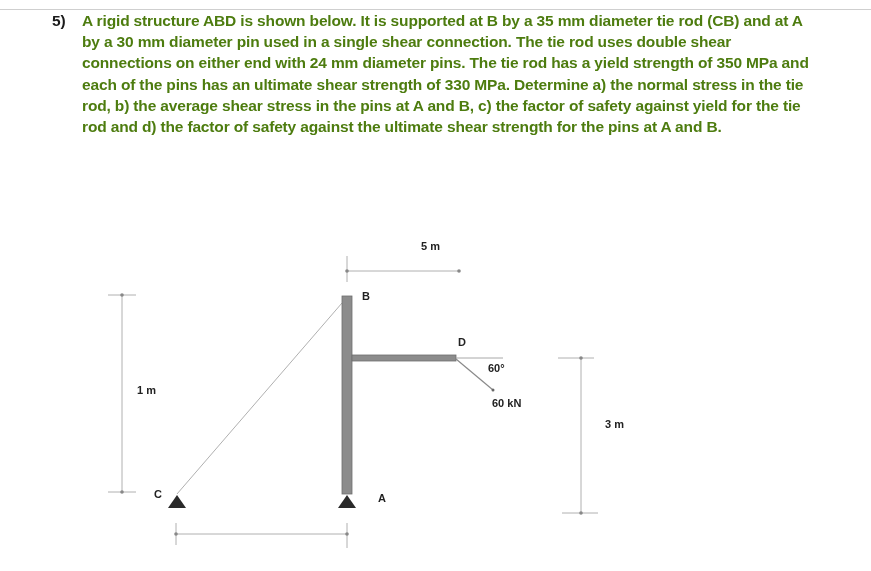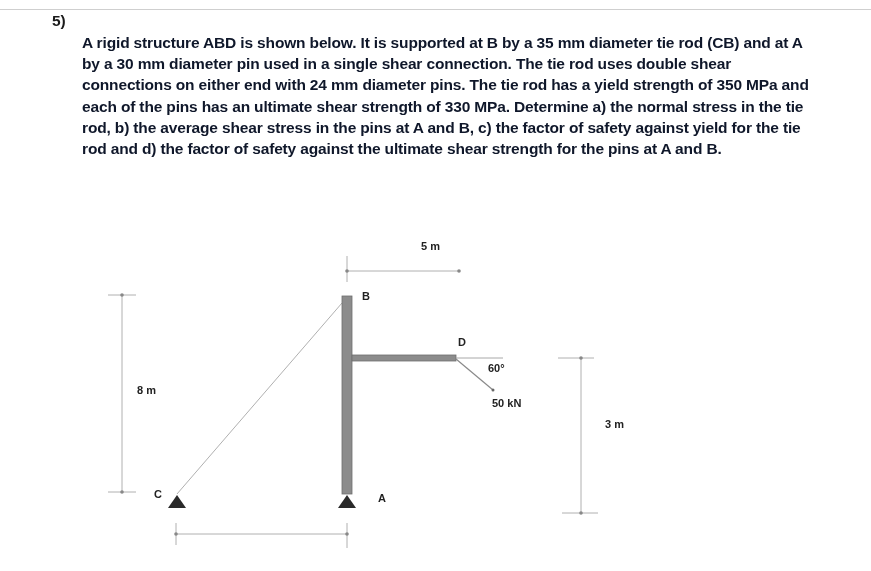--- a/index.html
+++ b/index.html
@@ -2,21 +2,21 @@
 <html><head>
 <meta charset="utf-8">
 <style>
   html, body { margin:0; padding:0; background:#ffffff; }
   body { width:871px; height:571px; position:relative; overflow:hidden;
          font-family:"Liberation Sans", sans-serif; color:#1a1a1a; }
   .top-rule { position:absolute; left:0; top:9px; width:871px; height:1px; background:#cfcfcf; }
   .problem { position:absolute; left:52px; top:10px; width:770px; }
   .problem-num { position:absolute; left:0; top:0; font-size:15.5px; line-height:21px; font-weight:bold; }
   .problem-text { position:absolute; left:30px; top:0; width:740px; font-size:15.5px; line-height:21.2px;
-                  font-weight:bold; letter-spacing:-0.15px; color:#0f172a;margin-top:22px; }
+                  font-weight:bold; letter-spacing:-0.15px; color:#4d7c0f; }
   .diagram { position:absolute; left:0; top:0; width:871px; height:571px; }
   .lbl { position:absolute; font-size:11px; font-weight:bold; color:#222; }
 </style>
 </head>
 <body>
 
 <div class="top-rule"></div>
 
 <div class="problem">
   <div class="problem-num">5)</div>
@@ -61,19 +61,19 @@
     <line x1="581" y1="358" x2="581" y2="513" stroke="#b0b0b0" stroke-width="1"></line>
     <line x1="562" y1="513" x2="598" y2="513" stroke="#b0b0b0" stroke-width="1"></line>
     <circle cx="581" cy="358" r="1.8" fill="#888"></circle>
     <circle cx="581" cy="513" r="1.8" fill="#888"></circle>
   </svg>
 
   <div class="lbl" style="left:373px;top:240px;padding-left:48px;">5 m</div>
   <div class="lbl" style="left:362px;top:290px;">B</div>
   <div class="lbl" style="left:458px;top:336px;">D</div>
   <div class="lbl" style="left:488px;top:362px;">60°</div>
-  <div class="lbl" style="left:492px;top:397px;">50 kN</div>
-  <div class="lbl" style="left:137px;top:384px;">8 m</div>
+  <div class="lbl" style="left:492px;top:397px;">60 kN</div>
+  <div class="lbl" style="left:137px;top:384px;">1 m</div>
   <div class="lbl" style="left:154px;top:488px;">C</div>
   <div class="lbl" style="left:378px;top:492px;">A</div>
   <div class="lbl" style="left:238px;top:556px;margin-top:21px;">3.8 m</div>
   <div class="lbl" style="left:605px;top:418px;">3 m</div>
 </div>
 
 </body></html>

